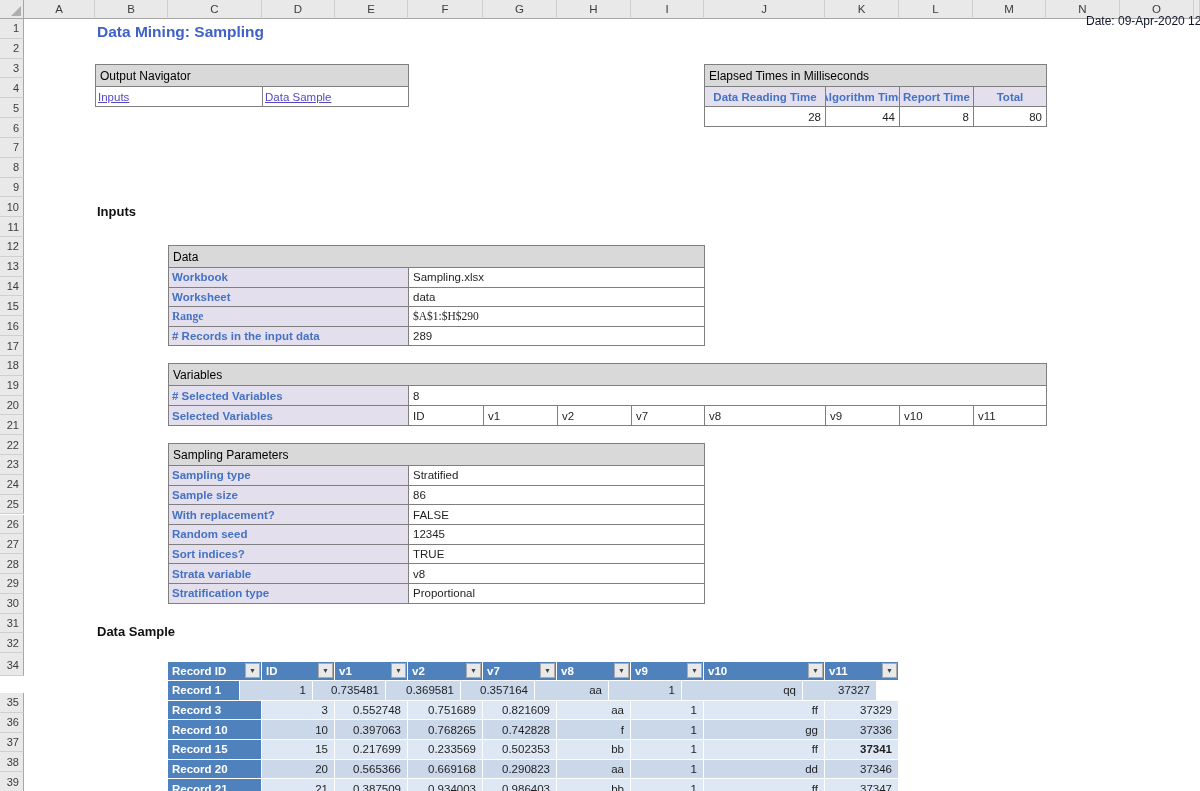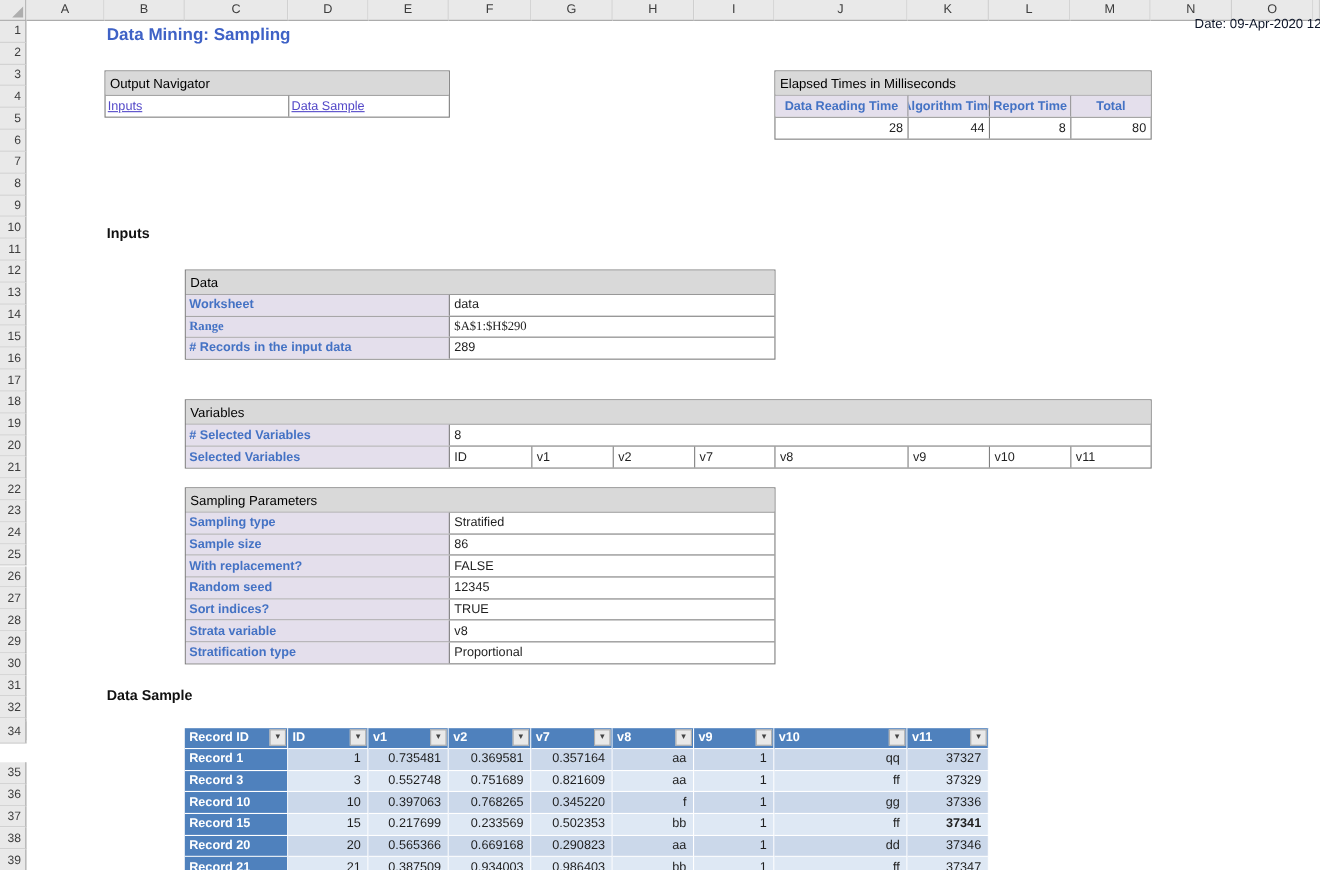--- a/index.html
+++ b/index.html
@@ -180,20 +180,24 @@
         <div class="cell num-cell" style="flex: 1 1 0%;">80</div>
       </div>
   </div>
 
   <div class="section-heading" id="inputs-heading">Inputs</div>
 
   <div class="xltable" id="data-table">
     <div class="trow">
         <div class="gray-header" style="width:100%">Data</div>
       </div>
+  <div class="trow" style="height: 19.6px;">
+        <div class="cell label-cell" style="width: 240px;">Workbook</div>
+        <div class="cell value-cell" style="flex: 1 1 0%;">Sampling.xlsx</div>
+      </div>
       <div class="trow" style="height: 19.6px;">
         <div class="cell label-cell" style="width: 240px;">Worksheet</div>
         <div class="cell value-cell" style="flex: 1 1 0%;">data</div>
       </div>
       <div class="trow" style="height: 19.6px; font-family: Liberation Serif, serif;">
         <div class="cell label-cell" style="width: 240px;">Range</div>
         <div class="cell value-cell" style="flex: 1 1 0%;">$A$1:$H$290</div>
       </div>
       <div class="trow" style="height: 19.6px;">
         <div class="cell label-cell" style="width: 240px;"># Records in the input data</div>
@@ -265,21 +269,21 @@
         <div class="scell shead" style="width: 73px;">ID<div class="filter-btn">▼</div></div>
         <div class="scell shead" style="width: 73px;">v1<div class="filter-btn">▼</div></div>
         <div class="scell shead" style="width: 75px;">v2<div class="filter-btn">▼</div></div>
         <div class="scell shead" style="width: 74px;">v7<div class="filter-btn">▼</div></div>
         <div class="scell shead" style="width: 74px;">v8<div class="filter-btn">▼</div></div>
         <div class="scell shead" style="width: 73px;">v9<div class="filter-btn">▼</div></div>
         <div class="scell shead" style="width: 121px;">v10<div class="filter-btn">▼</div></div>
         <div class="scell shead" style="width: 74px;">v11<div class="filter-btn">▼</div></div>
       </div>
       <div class="srow" style="height: 19.7px;">
-        <div class="scell sfirst" style="width: 94px;">Record 1</div>
+        <div class="scell sfirst" style="width: 72px;">Record 1</div>
         <div class="scell sdata band-a" style="width: 73px;">1</div>
         <div class="scell sdata band-a" style="width: 73px;">0.735481</div>
         <div class="scell sdata band-a" style="width: 75px;">0.369581</div>
         <div class="scell sdata band-a" style="width: 74px;">0.357164</div>
         <div class="scell sdata band-a" style="width: 74px;">aa</div>
         <div class="scell sdata band-a" style="width: 73px;">1</div>
         <div class="scell sdata band-a" style="width: 121px;">qq</div>
         <div class="scell sdata band-a" style="width: 74px;">37327</div>
       </div>
       <div class="srow" style="height: 19.7px;">
@@ -291,21 +295,21 @@
         <div class="scell sdata band-b" style="width: 74px;">aa</div>
         <div class="scell sdata band-b" style="width: 73px;">1</div>
         <div class="scell sdata band-b" style="width: 121px;">ff</div>
         <div class="scell sdata band-b" style="width: 74px;">37329</div>
       </div>
       <div class="srow" style="height: 19.7px;">
         <div class="scell sfirst" style="width: 94px;">Record 10</div>
         <div class="scell sdata band-a" style="width: 73px;">10</div>
         <div class="scell sdata band-a" style="width: 73px;">0.397063</div>
         <div class="scell sdata band-a" style="width: 75px;">0.768265</div>
-        <div class="scell sdata band-a" style="width: 74px;">0.345220</div>
+        <div class="scell sdata band-a" style="width: 74px;">0.742828</div>
         <div class="scell sdata band-a" style="width: 74px;">f</div>
         <div class="scell sdata band-a" style="width: 73px;">1</div>
         <div class="scell sdata band-a" style="width: 121px;">gg</div>
         <div class="scell sdata band-a" style="width: 74px;">37336</div>
       </div>
       <div class="srow" style="height: 19.7px;">
         <div class="scell sfirst" style="width: 94px;">Record 15</div>
         <div class="scell sdata band-b" style="width: 73px;">15</div>
         <div class="scell sdata band-b" style="width: 73px;">0.217699</div>
         <div class="scell sdata band-b" style="width: 75px;">0.233569</div>

